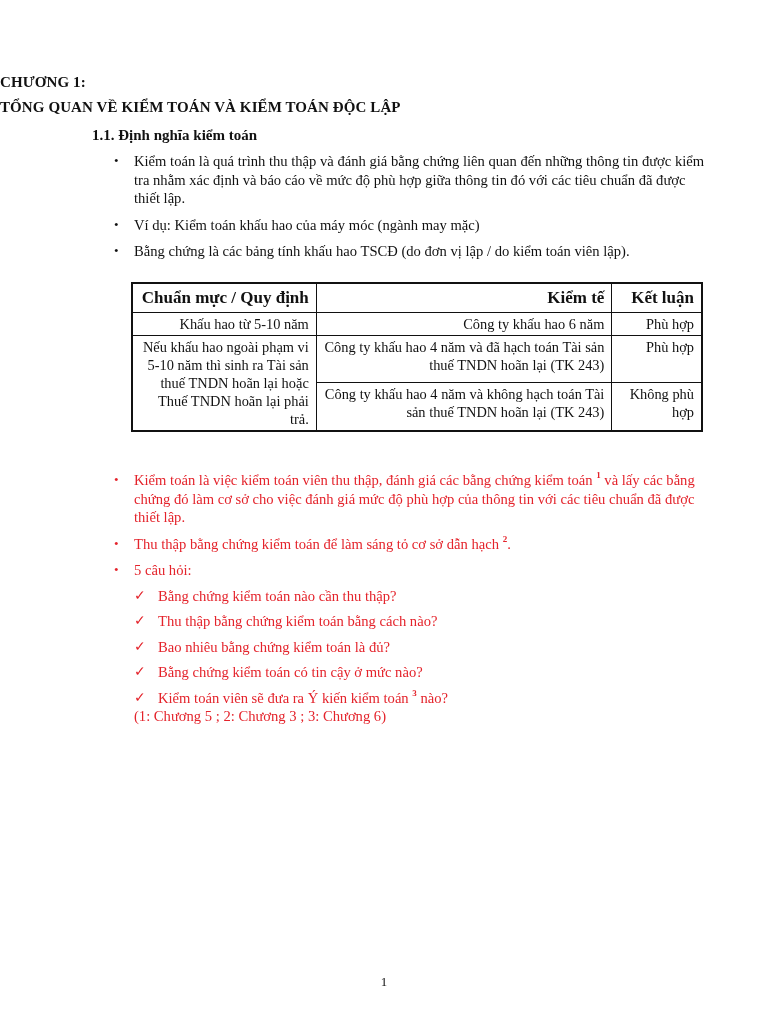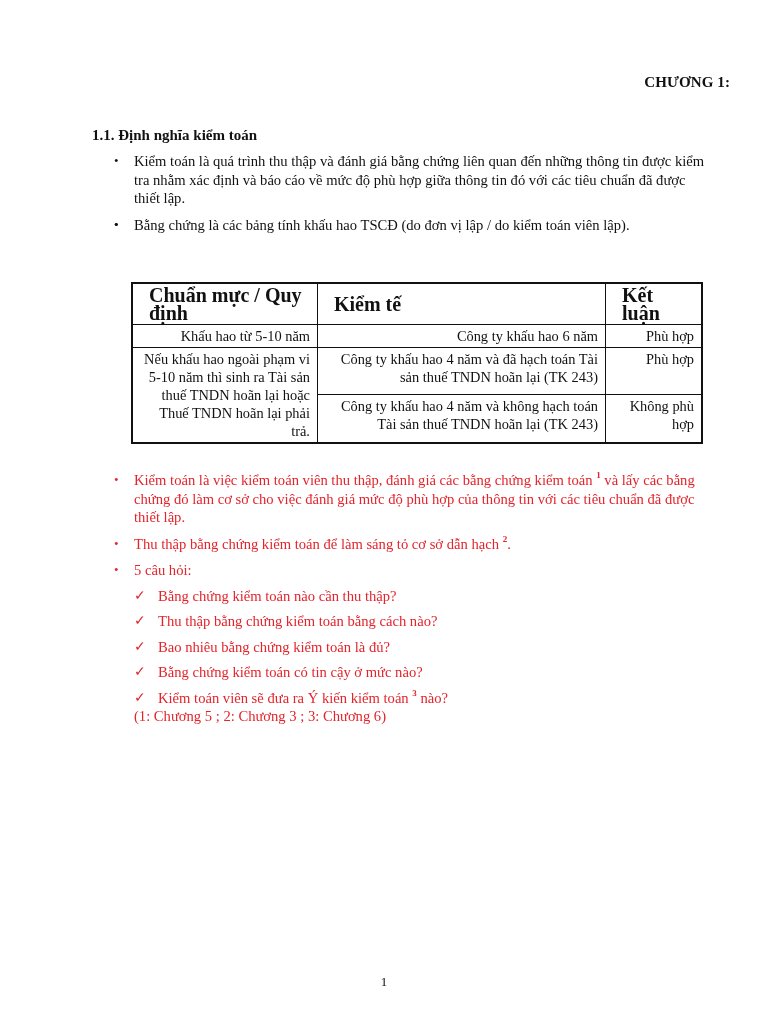--- a/index.html
+++ b/index.html
@@ -3,22 +3,22 @@
   <meta charset="utf-8">
   <style>
     html, body { margin: 0; padding: 0; background: #ffffff; }
     body {
       width: 768px; height: 1024px; position: relative; overflow: hidden;
       font-family: "Liberation Serif", "DejaVu Serif", serif;
       color: #111111; font-size: 14.6px;
     }
     .page { position: absolute; left: 0; top: 0; width: 768px; height: 1024px; }
     .center-title {
-      position: absolute; left: 0; width: 719px; text-align: right;
-      font-weight: bold; font-size: 15px; letter-spacing: 0.1px; padding-left: 11px;
+      position: absolute; left: 0; width: 719px; text-align: left;
+      font-weight: bold; font-size: 15px; letter-spacing: 0.1px;
     }
     .t1 { top: 74px; }
     .t2 { top: 99px; }
     .section-head {
       position: absolute; left: 92px; top: 127px; font-weight: bold; font-size: 15px;
     }
     .block { position: absolute; left: 110px; width: 600px; line-height: 18.5px; }
     .bullet-row { position: relative; padding-left: 24px; }
     .bullet-row .bullet {
       position: absolute; left: 4px; top: 0; font-size: 13px;
@@ -27,48 +27,50 @@
     .red { color: #e4232b; }
     sup { font-size: 9px; line-height: 0; position: relative; top: -1px; vertical-align: super; font-weight: bold; }
 
     table.audit {
       position: absolute; left: 131px; top: 282px; width: 572px;
       border-collapse: collapse; font-size: 14.4px; line-height: 18px;
     }
     table.audit td, table.audit th {
       border: 1.2px solid #111; padding: 2px 7px; vertical-align: top; text-align: right;
     }
-    table.audit th { font-weight: bold; text-align: left; height: 24px; vertical-align: middle; font-size: 20px; padding-left: 16px; }
+    table.audit th { font-weight: bold; text-align: right; height: 24px; vertical-align: middle; font-size: 17px; }
     table.audit .c1 { width: 170px; }
     table.audit .c2 { width: 283px; }
     table.audit .c3 { width: 75px; }
     table.audit { border: 2px solid #111; }
 
     .check-row { position: relative; padding-left: 24px; }
     .check-row .check { position: absolute; left: 0; top: 0; font-size: 14px; }
 
     .page-num {
       position: absolute; top: 974px; left: 0; width: 768px; text-align: center; font-size: 13px;
     }
   </style>
 </head>
 <body>
 
 <div class="page">
 
   <div class="center-title t1">CHƯƠNG 1:</div>
+  <div class="center-title t2">TỔNG QUAN VỀ KIỂM TOÁN VÀ KIỂM TOÁN ĐỘC LẬP</div>
   <div class="section-head">1.1. Định nghĩa kiểm toán</div>
 
   <div class="block" style="top:152px;">
     <div class="bullet-row">
       <span class="bullet">•</span>
       <span id="def-text"><span>Kiểm toán là quá trình </span><span class="b">thu thập</span><span> và </span><span class="b">đánh giá bằng chứng</span><span> liên quan đến những </span><span class="b">thông tin</span><span> được </span><span class="b">kiểm tra</span><span> nhằm </span><span class="b">xác định</span><span> và </span><span class="b">báo cáo</span><span> về </span><span class="b">mức độ phù hợp</span><span> giữa thông tin đó với </span><span class="b">các tiêu chuẩn đã được thiết lập</span><span>.</span></span>
     </div>
     <div class="bullet-row" style="margin-top:8px;">
       <span class="bullet">•</span>
+      <span>Ví dụ: Kiểm toán khấu hao của máy móc (ngành may mặc)</span>
     </div>
     <div class="bullet-row" style="margin-top:8px;">
       <span class="bullet">•</span>
       <span>Bằng chứng là các bảng tính khấu hao TSCĐ (do đơn vị lập / do kiểm toán viên lập).</span>
     </div>
   </div>
 
   <table class="audit">
     <tbody>
         <tr>

